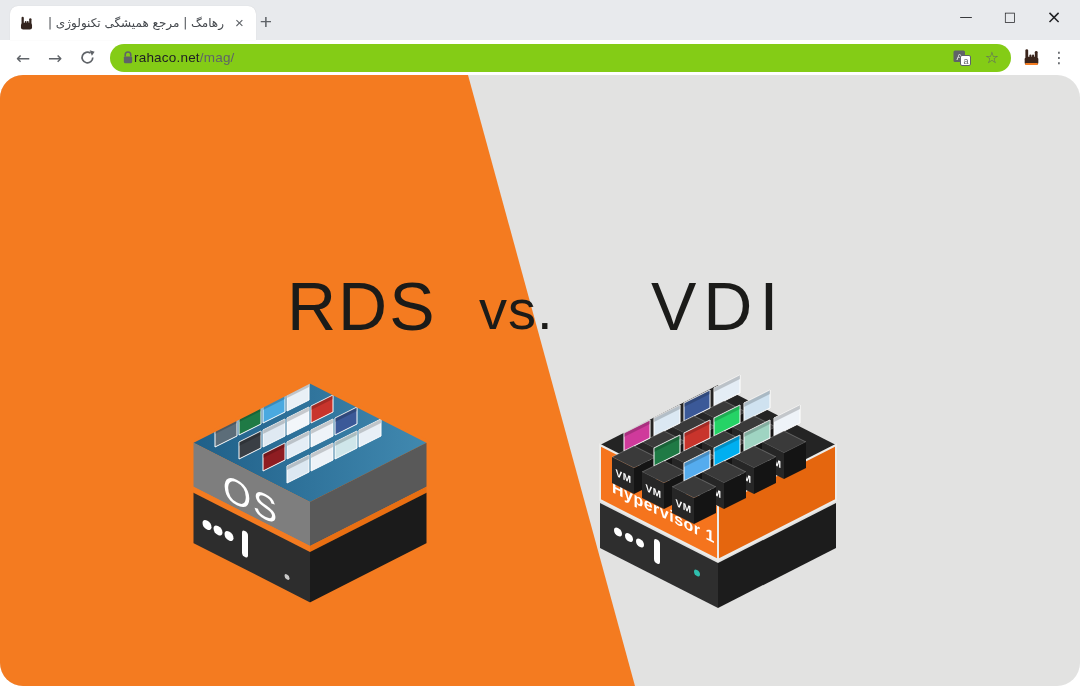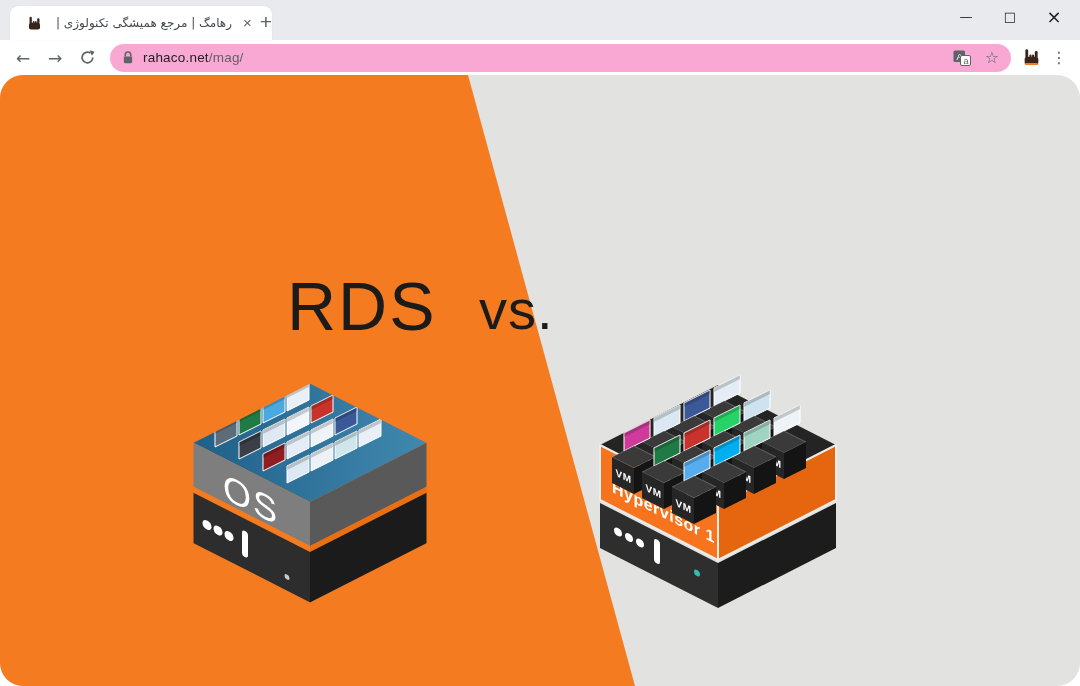--- a/index.html
+++ b/index.html
@@ -2,42 +2,42 @@
 <html><head>
 <meta charset="utf-8">
 <style>
   html,body{margin:0;padding:0;width:1080px;height:686px;overflow:hidden;
     font-family:"Liberation Sans",sans-serif;background:#fff;}
   .window{width:1080px;height:686px;display:flex;flex-direction:column;position:relative;}
 
   
   .titlebar{height:40px;background:#e8eaed;position:relative;flex:none;}
   .tab{position:absolute;left:10px;top:6px;width:230px;height:34px;background:#fff;
-    border-radius:8px 8px 0 0;display:flex;align-items:center;padding:0 16px;gap:7px;
+    border-radius:8px 8px 0 0;display:flex;align-items:center;padding:0 8px;gap:7px;
     box-shadow:0 0 1px rgba(0,0,0,.15);}
   .tab-favicon{width:17px;height:17px;flex:none;}
   .tab-title{flex:1;direction:rtl;text-align:right;font-size:12px;color:#45494e;
     white-space:nowrap;overflow:hidden;font-family:"DejaVu Sans",sans-serif;}
   .tab-close{flex:none;width:17px;height:17px;line-height:16px;text-align:center;
     color:#5f6368;font-size:15px;border-radius:50%;cursor:default;}
   .newtab{position:absolute;left:252px;top:9px;width:28px;height:28px;line-height:26px;
     text-align:center;font-size:21px;color:#5f6368;}
   .win-controls{position:absolute;right:4px;top:2px;display:flex;}
   .win-btn{width:44px;height:28px;display:flex;align-items:center;justify-content:center;
     color:#202124;font-family:"DejaVu Sans",sans-serif;}
   .win-btn.min{font-size:13px;}
   .win-btn.max{font-size:13px;}
   .win-btn.close{font-size:18px;}
 
   
   .toolbar{height:35px;background:#fff;display:flex;align-items:center;padding:0 10px;gap:6px;flex:none;}
   .nav-btn{width:26px;height:26px;display:flex;align-items:center;justify-content:center;
     color:#5f6368;font-size:17px;font-family:"DejaVu Sans",sans-serif;}
-  .omnibox{flex:1;height:28px;background:#f9a8d4;border-radius:14px;display:flex;
-    align-items:center;padding:0 12px;gap:9px;margin:0 4px;}
+  .omnibox{flex:1;height:28px;background:#84cc16;border-radius:14px;display:flex;
+    align-items:center;padding:0 12px;margin:0 4px;}
   .url{font-size:13.5px;color:#202124;letter-spacing:.2px;}
   .url .path{color:#5f6368;}
   .omni-right{margin-left:auto;display:flex;align-items:center;gap:14px;}
   .star{font-size:16px;color:#5f6368;font-family:"DejaVu Sans",sans-serif;line-height:1;}
   .menu-btn{width:22px;height:26px;display:flex;align-items:center;justify-content:center;
     color:#5f6368;font-size:16px;font-family:"DejaVu Sans",sans-serif;}
 
   
   .content{position:relative;height:611px;background:#e2e2e1;overflow:hidden;flex:none;border-radius:23px;}
   .wedge{position:absolute;left:0;top:0;width:1080px;height:611px;background:#f47b20;
@@ -112,20 +112,21 @@
       <rect x="4.6" y="18.2" width="14.8" height="2.4" rx="1.2" fill="#f47b20"></rect>
     </svg>
     <div class="menu-btn">⋮</div>
   </div>
 
   <div class="content">
     <div class="wedge"></div>
 
     <div class="big-title t-rds">RDS</div>
     <div class="big-title t-vs">vs.</div>
+    <div class="big-title t-vdi">VDI</div>
 
     <svg class="rds-svg" width="250" height="245" viewBox="0 0 250 245">
       <defs>
         <linearGradient id="rdsTop" x1="0" y1="0" x2="1" y2="0">
           <stop offset="0" stop-color="#1f5f88"></stop>
             <stop offset="1" stop-color="#4189b0"></stop>
         </linearGradient>
       </defs>
       <polygon points="125,15 243,75 125,135 7,75" fill="url(#rdsTop)"></polygon>
       <g id="rds-tiles">

